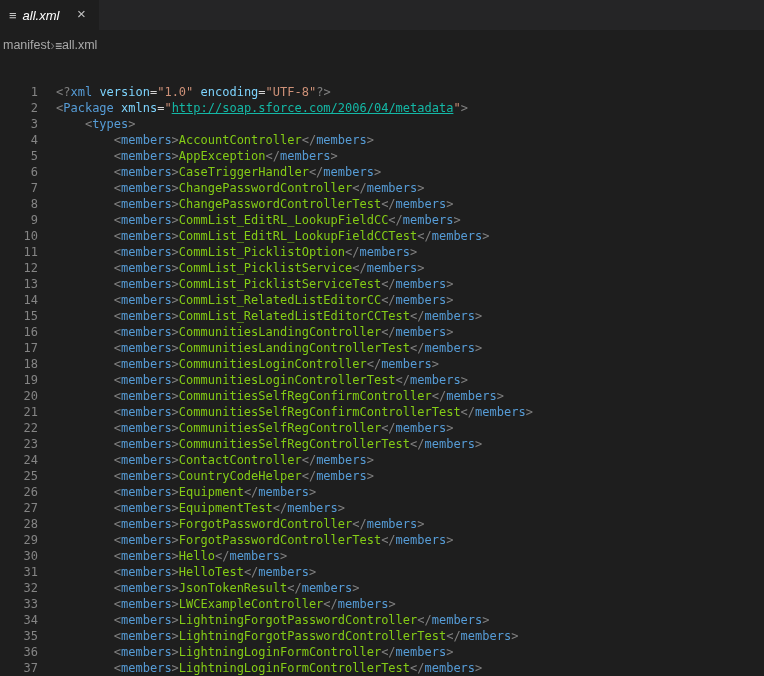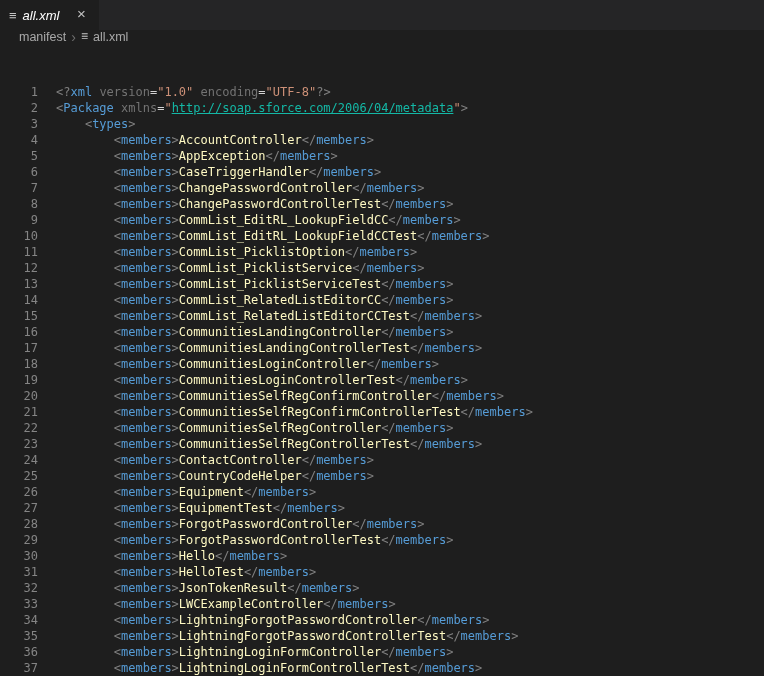--- a/index.html
+++ b/index.html
@@ -21,22 +21,22 @@
   .tab-icon { color:#c5c5c5; font-size:13px; line-height:1; }
   .tab-label { font-style:italic; white-space:nowrap; }
   .tab-close {
     margin-left:7px; color:#c2c2c2; font-size:15px; line-height:16px;
     width:18px; height:18px; text-align:center; border-radius:3px; cursor:pointer;
   }
 
   
   .breadcrumb {
     height:22px; flex:none; background:#1e1e1e;
-    display:flex; align-items:flex-start; gap:5px;
-    padding:0 19px; font-size:12.5px; color:#a9a9a9;
+    display:flex; align-items:flex-end; 
+    padding:0 3px; font-size:12.5px; color:#a9a9a9;
   }
   .breadcrumb .bc-item { cursor:pointer; white-space:nowrap; }
   .breadcrumb .chev { color:#6e6e6e; font-size:14px; line-height:1; }
   .breadcrumb .bc-icon { color:#c5c5c5; font-size:12px; line-height:1; }
 
   
   .editor {
     flex:1; overflow:hidden;
     font-family:"DejaVu Sans Mono", monospace;
     font-size:12px; line-height:16px;
@@ -44,25 +44,25 @@
   }
   .line { display:flex; height:16px; }
   .ln {
     flex:none; width:38px; text-align:right;
     color:#858585; user-select:none;
   }
   .lc { padding-left:18px; color:#d4d4d4; }
 
   .tok-p { color:#808080; }
   .tok-t { color:#569cd6; }
-  .tok-a { color:#737373;text-align:right; }
+  .tok-a { color:#7dd3fc;text-align:right; }
   .tok-o { color:#d4d4d4; }
   .tok-s { color:#ce9178; }
   .tok-l { color:#14b8a6; text-decoration:underline; }
-  .tok-c { color:#fef9c3; }
+  .tok-c { color:#84cc16; }
   .tok-w { color:#d4d4d4; }
 </style>
 </head>
 <body>
 
 <div class="window">
 
   <div class="tab-bar">
     <div class="tab">
       <span class="tab-icon">≡</span>

